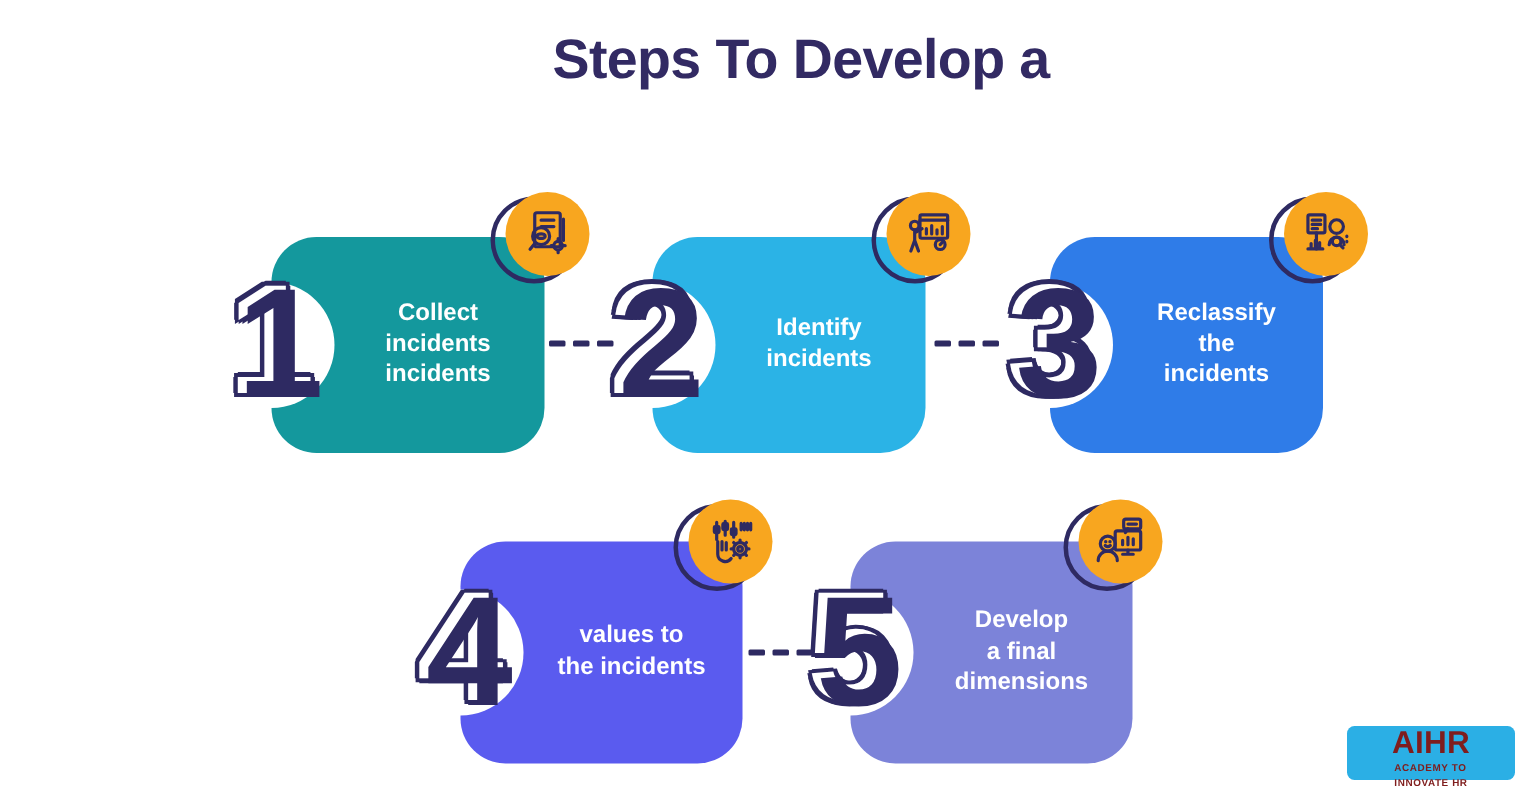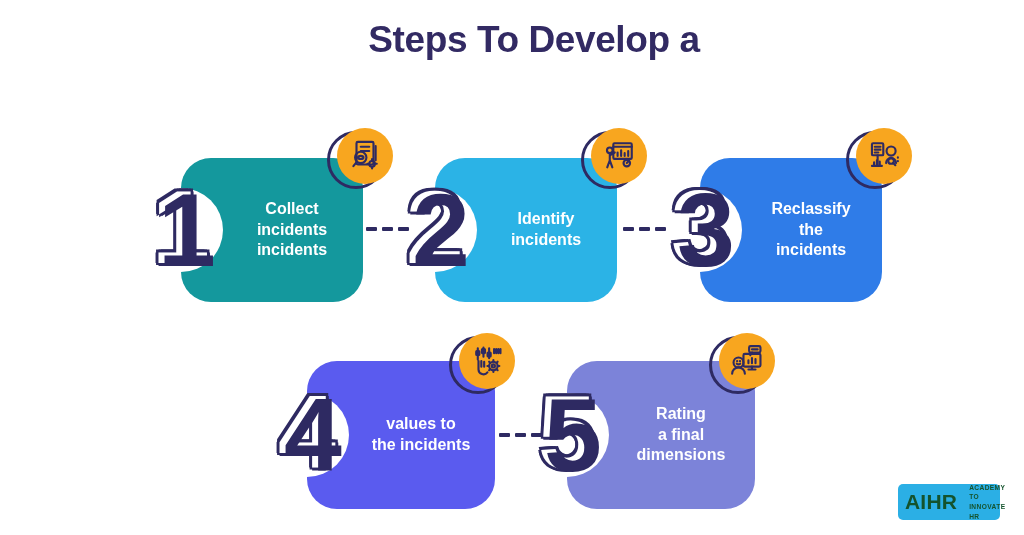--- a/index.html
+++ b/index.html
@@ -62,23 +62,23 @@
 
   
   .conn { position:absolute; display:flex; gap:5px; }
   .conn-1 { left:366px; top:227px; }
   .conn-2 { left:623px; top:227px; }
   .conn-3 { left:499px; top:433px; }
   .dash { width:11px; height:4px; background:var(--navy); border-radius:1px; }
 
   
   .logo {
-    position:absolute; left:898px; top:484px; width:102px; height:36px;
+    position:absolute; left:898px; top:484px; width:112px; height:36px;
     background:var(--logo_blue); border-radius:5px; box-sizing:border-box;
-    display:flex; align-items:center; padding:0 7px; color:#14532d;
+    display:flex; align-items:center; padding:0 7px; color:#7f1d1d;flex-direction:column;
   }
   .logo-brand { font-size:21px; font-weight:800; letter-spacing:0.2px; }
   .logo-divider { width:2px; height:22px; background:#ffffff; margin:0 6px 0 6px; }
   .logo-tagline { font-size:6.6px; font-weight:700; letter-spacing:0.4px; line-height:1.45; }
 </style>
 </head>
 <body>
 
 <div class="canvas">
 
@@ -188,21 +188,21 @@
       </div>
     </div>
   </div>
 
   <div class="step step-5" style="background: rgb(124, 131, 217);">
     <div class="notch"></div>
     <div class="num-wrap">
       <span class="num"><span class="num-back">5</span><span class="num-front">5</span></span>
     </div>
     <div class="step-label">
-      <div>Rating</div>
+      <div>Develop</div>
       <div>a final</div>
       <div>dimensions</div>
     </div>
     <div class="badge badge-row2">
       <div class="disc">
         <svg viewBox="0 0 24 24">
           <rect x="13.5" y="1.5" width="8" height="4.5" rx="1"></rect>
           <path d="M15.5 6l-1.2 1.8 M15.5 3.8h4"></path>
           <rect x="9.5" y="7" width="12" height="9" rx="1"></rect>
           <path d="M13 13.5v-2 M15.5 13.5v-3.5 M18 13.5v-2.8 M15.5 16v2 M13 18h5"></path>

